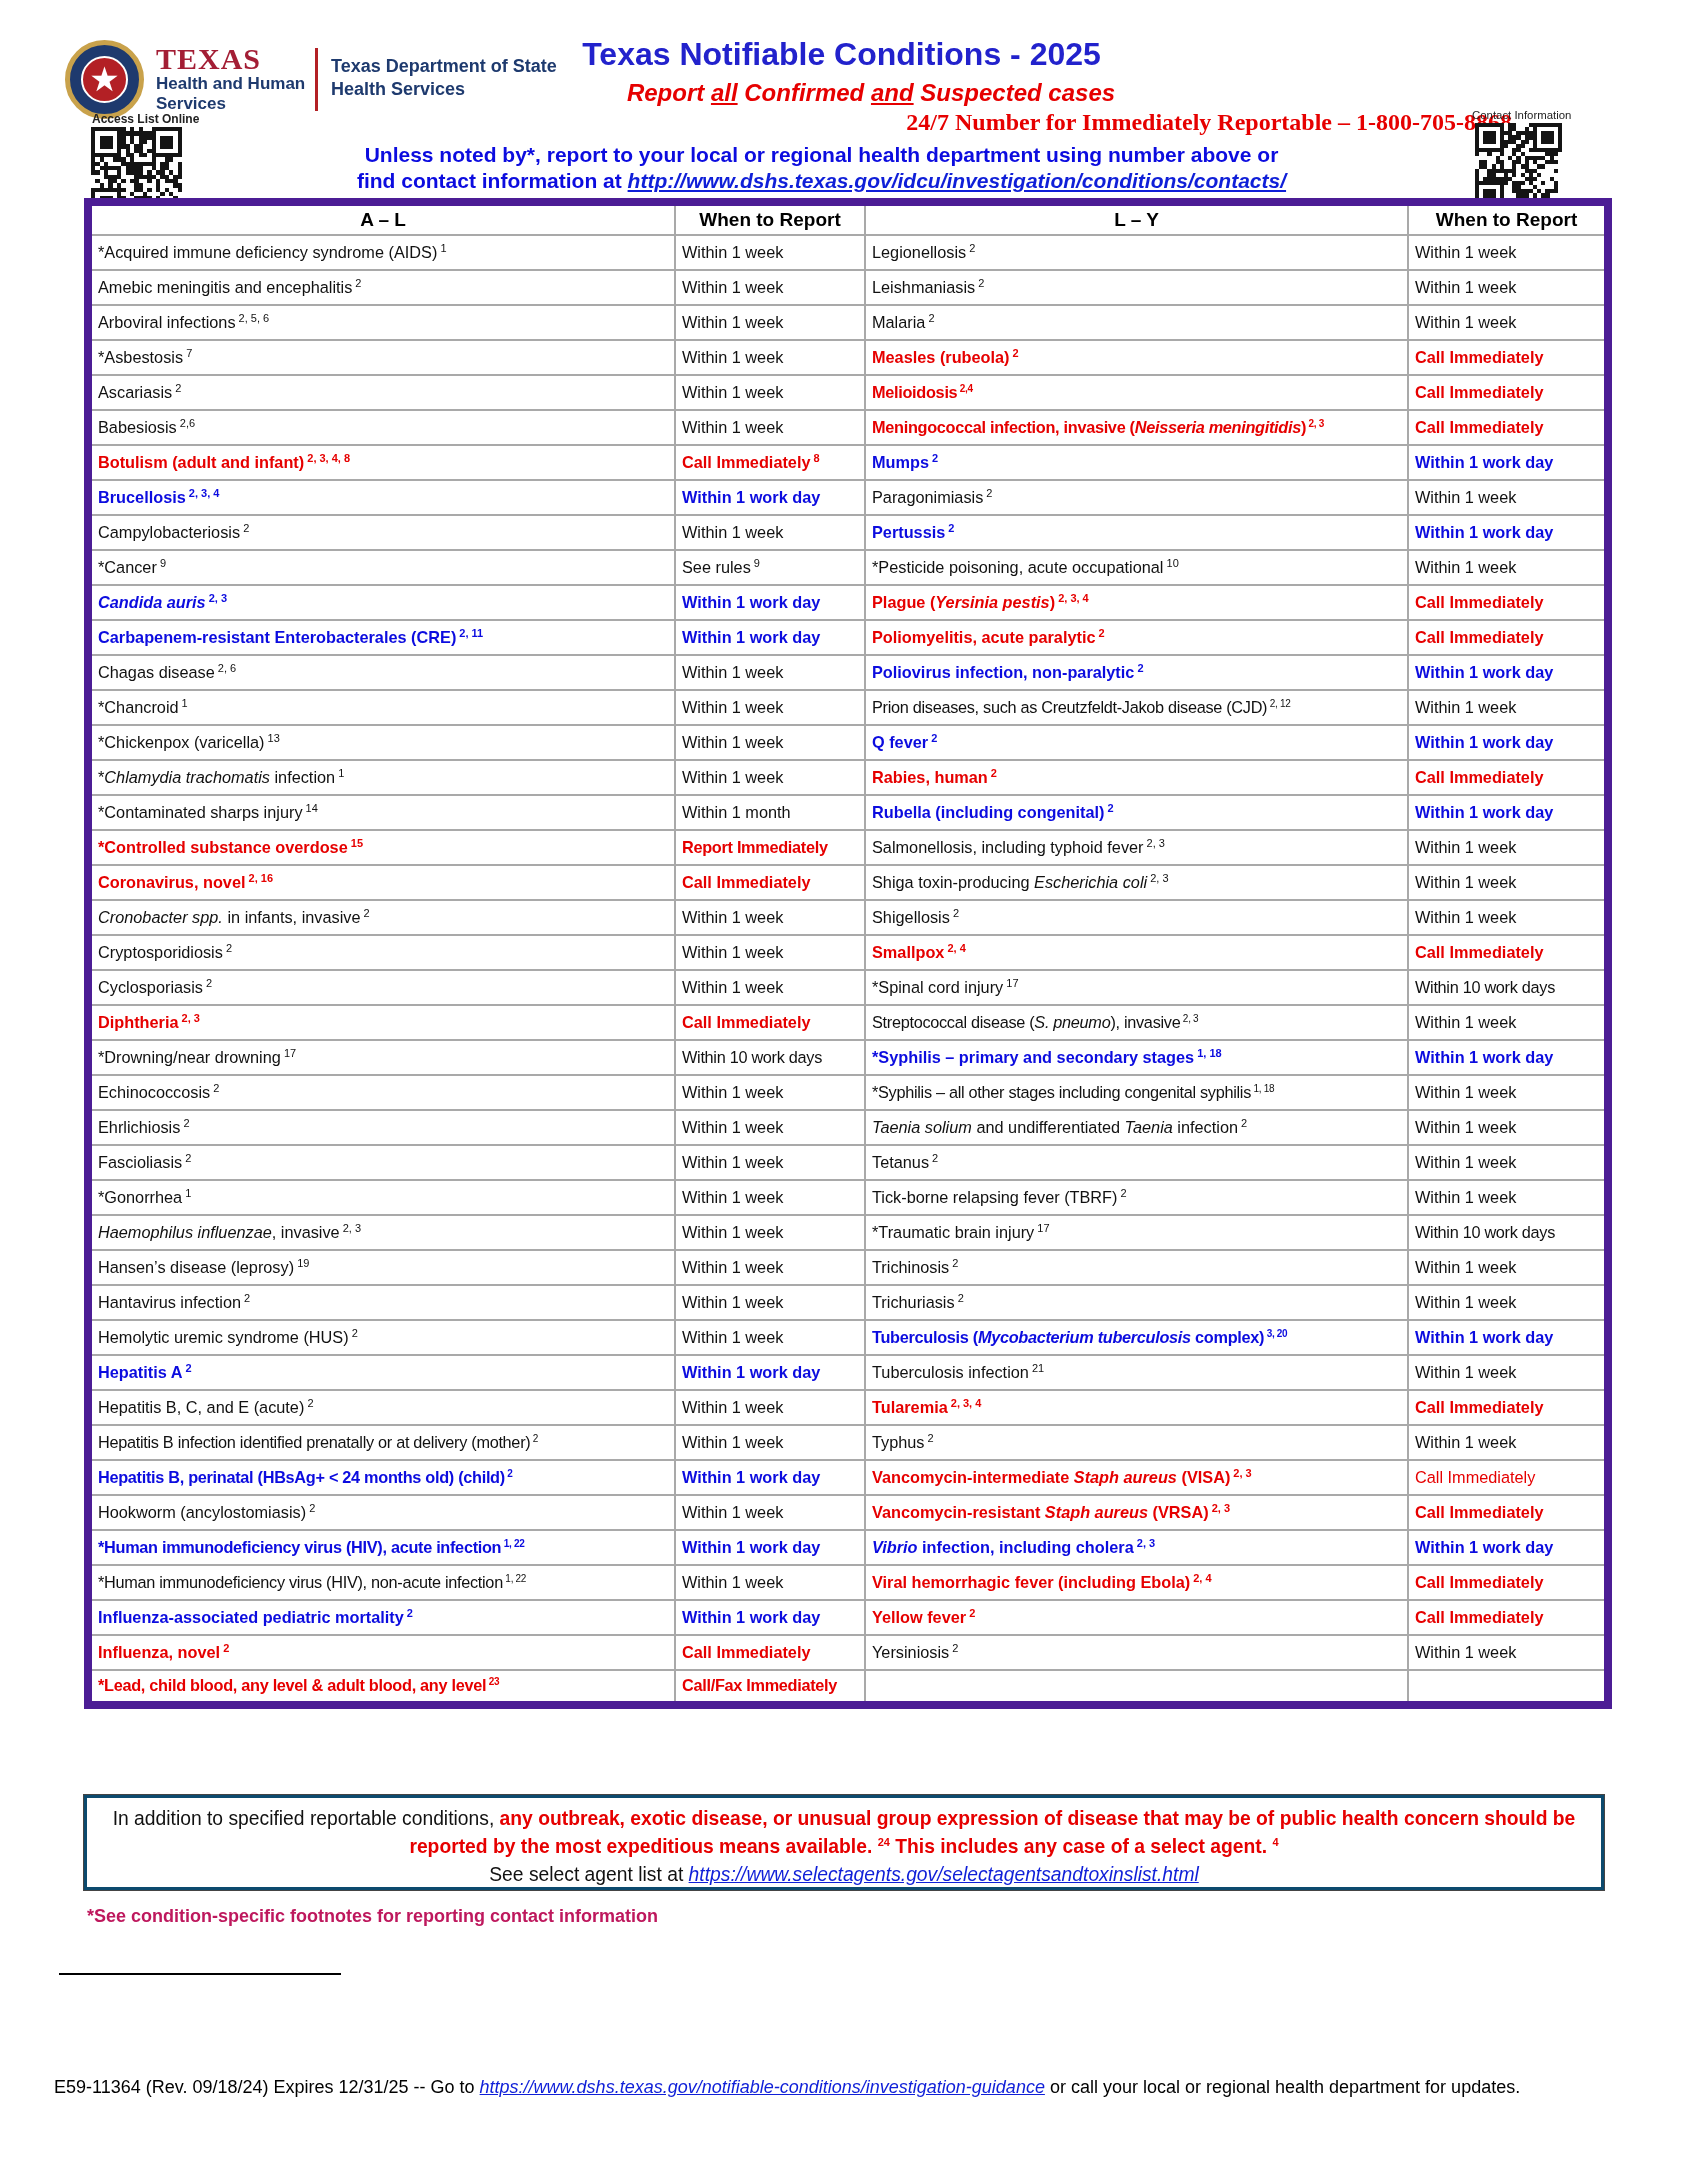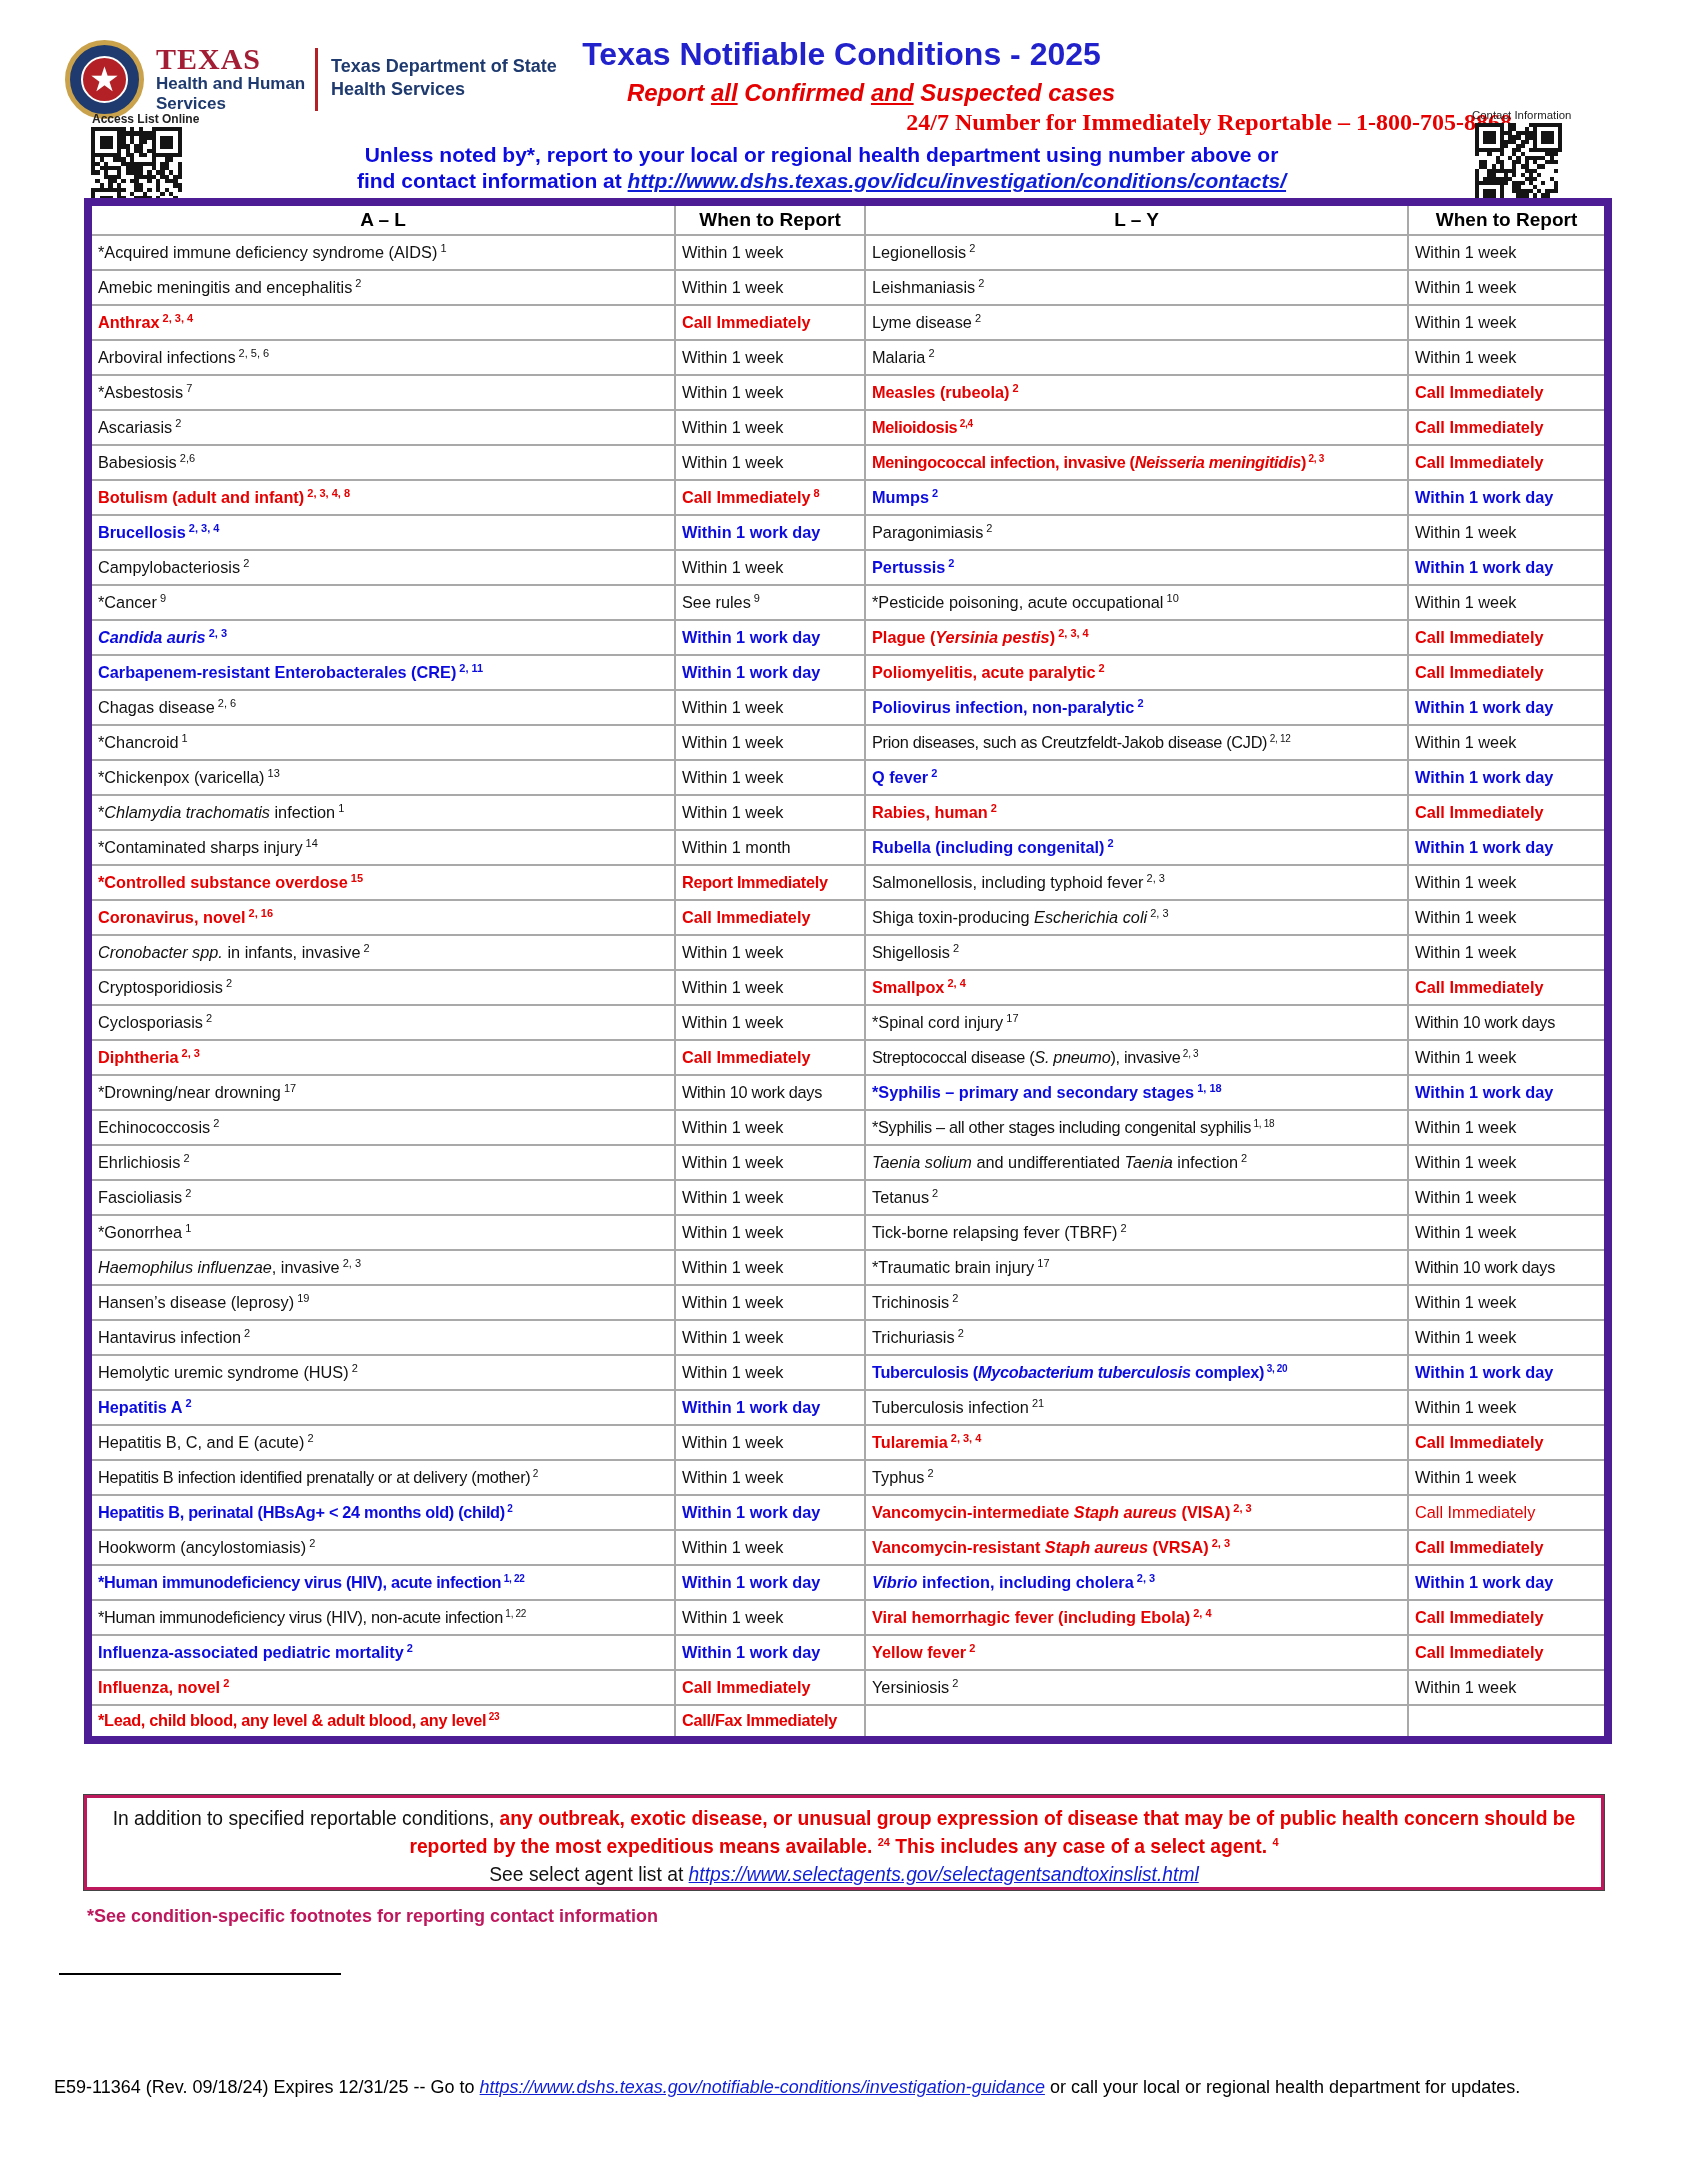--- a/index.html
+++ b/index.html
@@ -58,21 +58,21 @@
   td.when{text-align:left;padding-left:8px;}
   .c-r{color:var(--red);font-weight:bold;}
   .c-b{color:var(--blue);font-weight:bold;}
   .c-rn{color:var(--red);font-weight:normal;}
   td.sm{font-size:13.7px;letter-spacing:-0.3px;}
   sup{font-size:11px;line-height:0;}
   td.sm sup{font-size:10px;}
 
   
   .notice{position:absolute;left:84px;top:1795px;width:1520px;height:95px;
-          border:3px solid #be185d;outline:1.5px solid #444;background:#fff;
+          border:3px solid #0c4a6e;outline:1.5px solid #444;background:#fff;
           text-align:center;font-size:19.3px;padding-top:7px;line-height:28px;}
   .notice .c-r{font-weight:bold;}
 
   .footnote-note{position:absolute;left:87px;top:1906px;font-size:18px;font-weight:bold;color:#be185d;}
   .footnote-line{position:absolute;left:59px;top:1973px;width:282px;height:2px;background:#000;}
 
   .footer{position:absolute;left:54px;top:2074px;width:1564px;font-size:18px;color:#000;line-height:27px;}
 </style>
 </head>
 <body>
@@ -1011,26 +1011,20 @@
           <td class="cond"><span>Legionellosis</span><sup> 2</sup></td>
           <td class="when"><span>Within 1 week</span></td>
         </tr>
         <tr>
           <td class="cond"><span>Amebic meningitis and encephalitis</span><sup> 2</sup></td>
           <td class="when"><span>Within 1 week</span></td>
           <td class="cond"><span>Leishmaniasis</span><sup> 2</sup></td>
           <td class="when"><span>Within 1 week</span></td>
         </tr>
         <tr>
-          <td class="cond c-r"><span>Anthrax</span><sup> 2, 3, 4</sup></td>
-          <td class="when c-r"><span>Call Immediately</span></td>
-          <td class="cond"><span>Lyme disease</span><sup> 2</sup></td>
-          <td class="when"><span>Within 1 week</span></td>
-        </tr>
-        <tr>
           <td class="cond"><span>Arboviral infections</span><sup> 2, 5, 6</sup></td>
           <td class="when"><span>Within 1 week</span></td>
           <td class="cond"><span>Malaria</span><sup> 2</sup></td>
           <td class="when"><span>Within 1 week</span></td>
         </tr>
         <tr>
           <td class="cond"><span>*Asbestosis</span><sup> 7</sup></td>
           <td class="when"><span>Within 1 week</span></td>
           <td class="cond c-r"><span>Measles (rubeola)</span><sup> 2</sup></td>
           <td class="when c-r"><span>Call Immediately</span></td>

